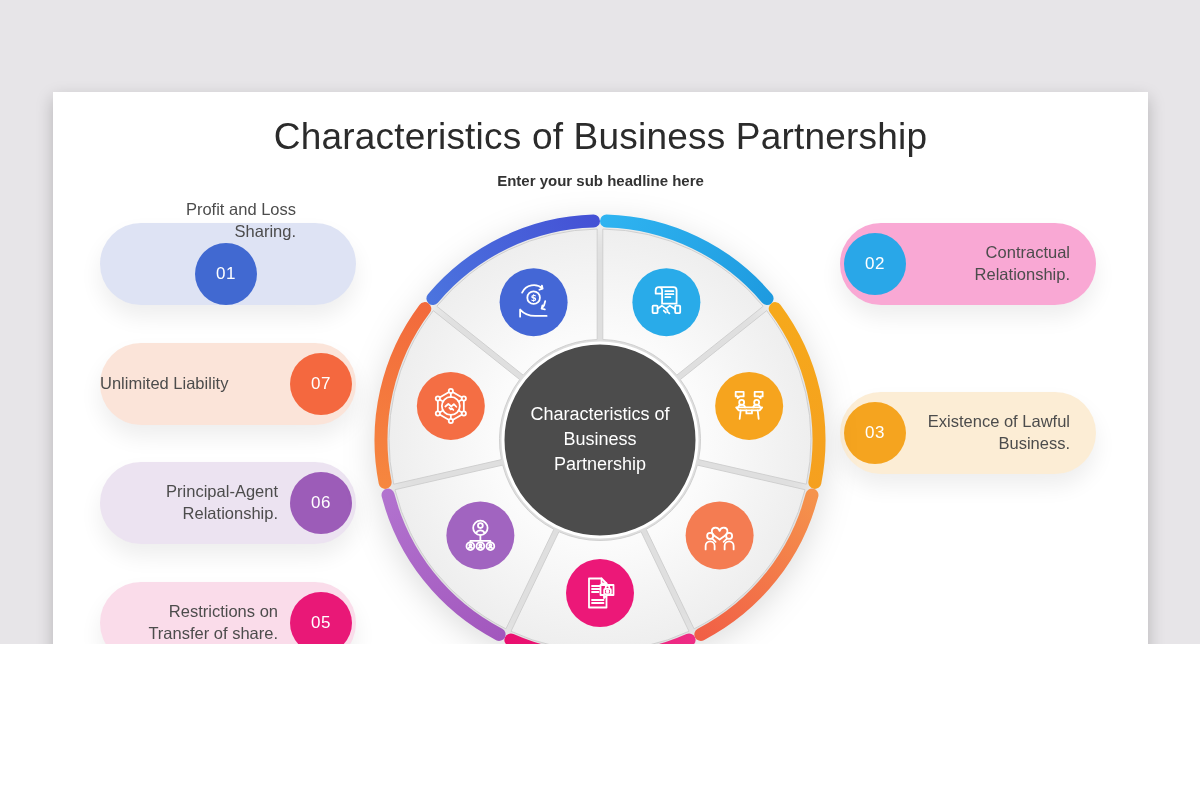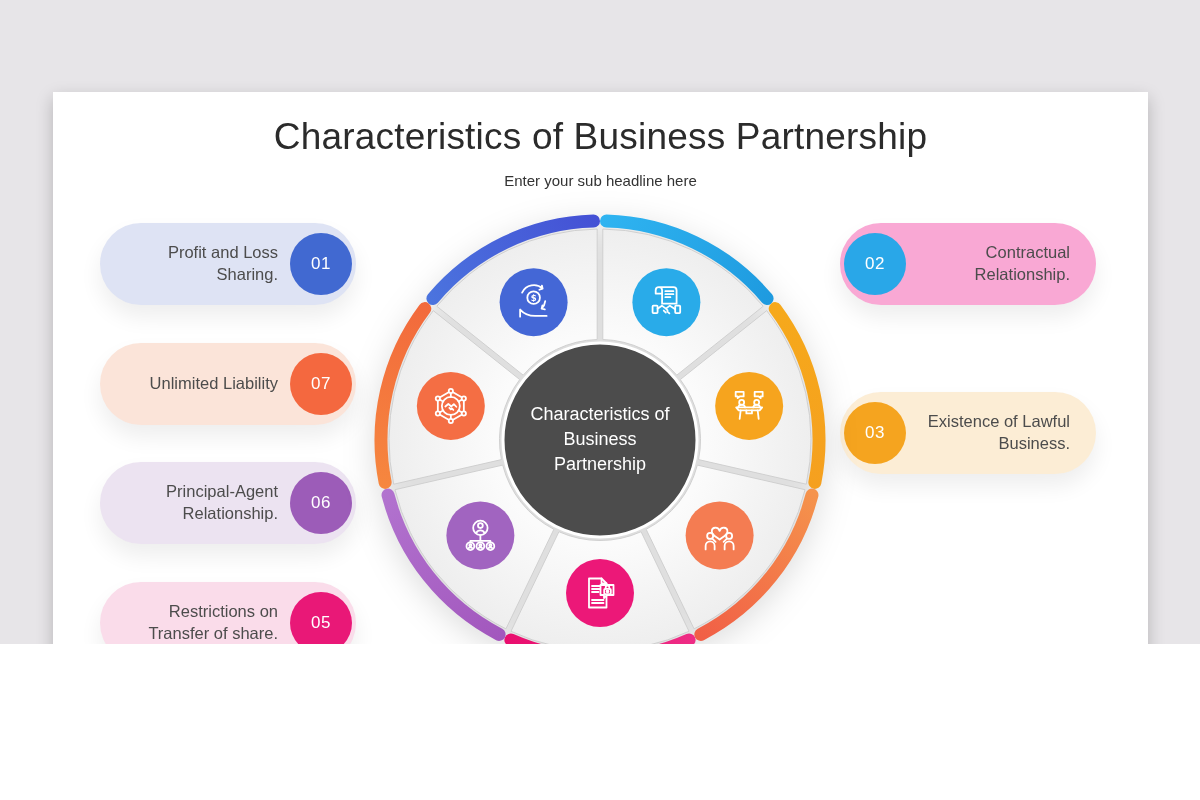--- a/index.html
+++ b/index.html
@@ -10,21 +10,21 @@
   .slide{
     position:absolute;left:53px;top:92px;width:1095px;height:616px;
     background:#ffffff;box-shadow:0 6px 16px rgba(0,0,0,.22);
   }
   .title{
     position:absolute;left:0;right:0;top:24px;text-align:center;
     font-size:37px;font-weight:500;color:#2B2B2B;letter-spacing:.2px;
   }
   .subtitle{
     position:absolute;left:0;right:0;top:80px;text-align:center;
-    font-size:15px;font-weight:400;color:#333333;
+    font-size:15px;font-weight:700;color:#333333;
   }
   .pill{
     position:absolute;width:256px;height:82px;border-radius:41px;
     display:flex;align-items:center;box-shadow:0 12px 22px rgba(0,0,0,.07);
   }
   .pill.left{left:47px;justify-content:flex-end;padding-right:4px;box-sizing:border-box;}
   .pill.right{left:787px;justify-content:flex-start;padding-left:4px;box-sizing:border-box;}
   .pill-num{
     width:62px;height:62px;border-radius:50%;flex:0 0 62px;
     display:flex;align-items:center;justify-content:center;
@@ -47,25 +47,25 @@
 </style>
 </head>
 <body>
 
 <div class="stage" style="background: rgb(231, 229, 232);">
   <div class="slide" style="background: rgb(255, 255, 255);">
 
     <div class="title">Characteristics of Business Partnership</div>
     <div class="subtitle">Enter your sub headline here</div>
 
-    <div class="pill left" style="top: 131px; background: rgb(222, 227, 244);">
+    <div class="pill left" style="top: 131px; background: rgb(222, 227, 244); flex-direction: column;">
       <div class="pill-label">Profit and Loss Sharing.</div>
       <div class="pill-num" style="background: rgb(65, 105, 209);">01</div>
     </div>
-    <div class="pill left" style="top: 251px; background: rgb(251, 228, 217);">
+    <div class="pill left" style="top: 251px; background: rgb(251, 228, 217); justify-content: space-between;">
       <div class="pill-label">Unlimited Liability</div>
       <div class="pill-num" style="background: rgb(244, 104, 63);">07</div>
     </div>
     <div class="pill left" style="top: 370px; background: rgb(236, 227, 241);">
       <div class="pill-label">Principal-Agent Relationship.</div>
       <div class="pill-num" style="background: rgb(156, 92, 184);">06</div>
     </div>
     <div class="pill left" style="top: 490px; background: rgb(250, 220, 234);">
       <div class="pill-label">Restrictions on Transfer of share.</div>
       <div class="pill-num" style="background: rgb(233, 24, 119);">05</div>

